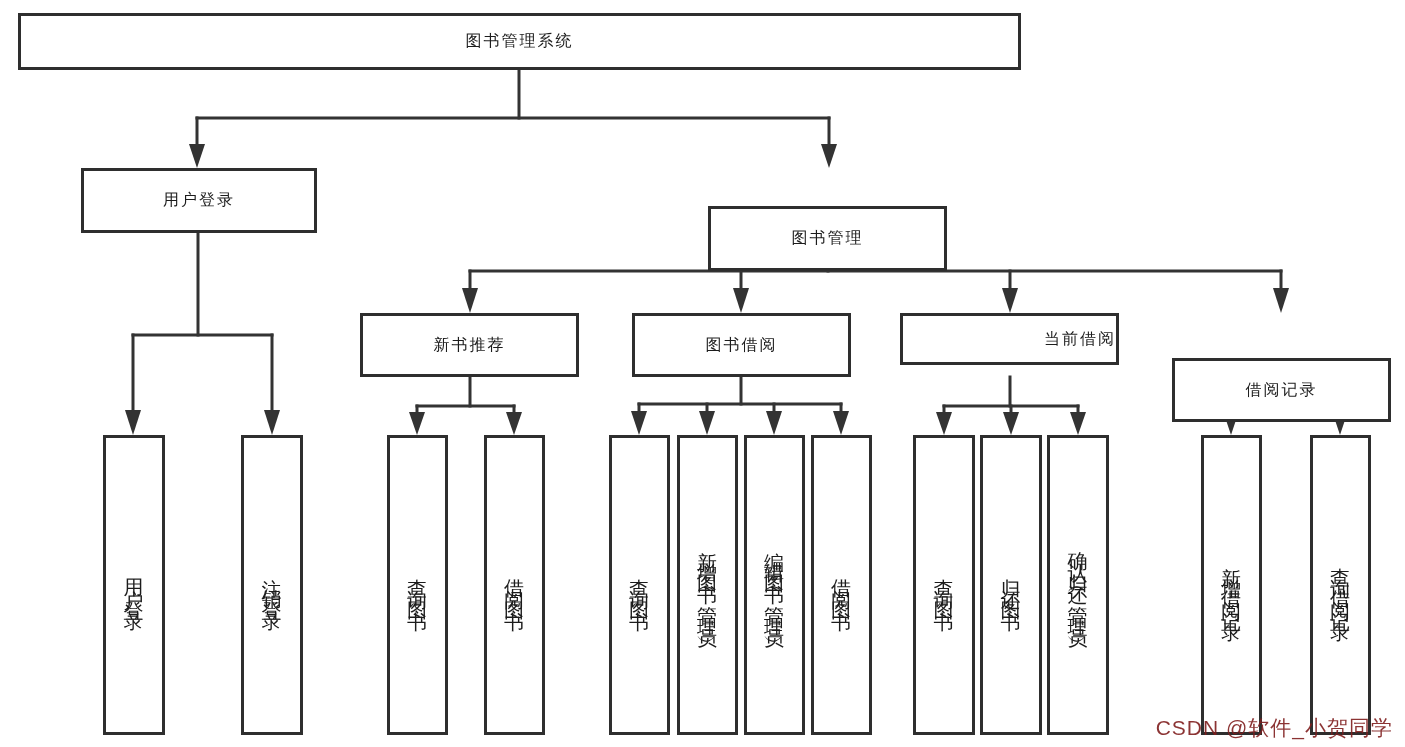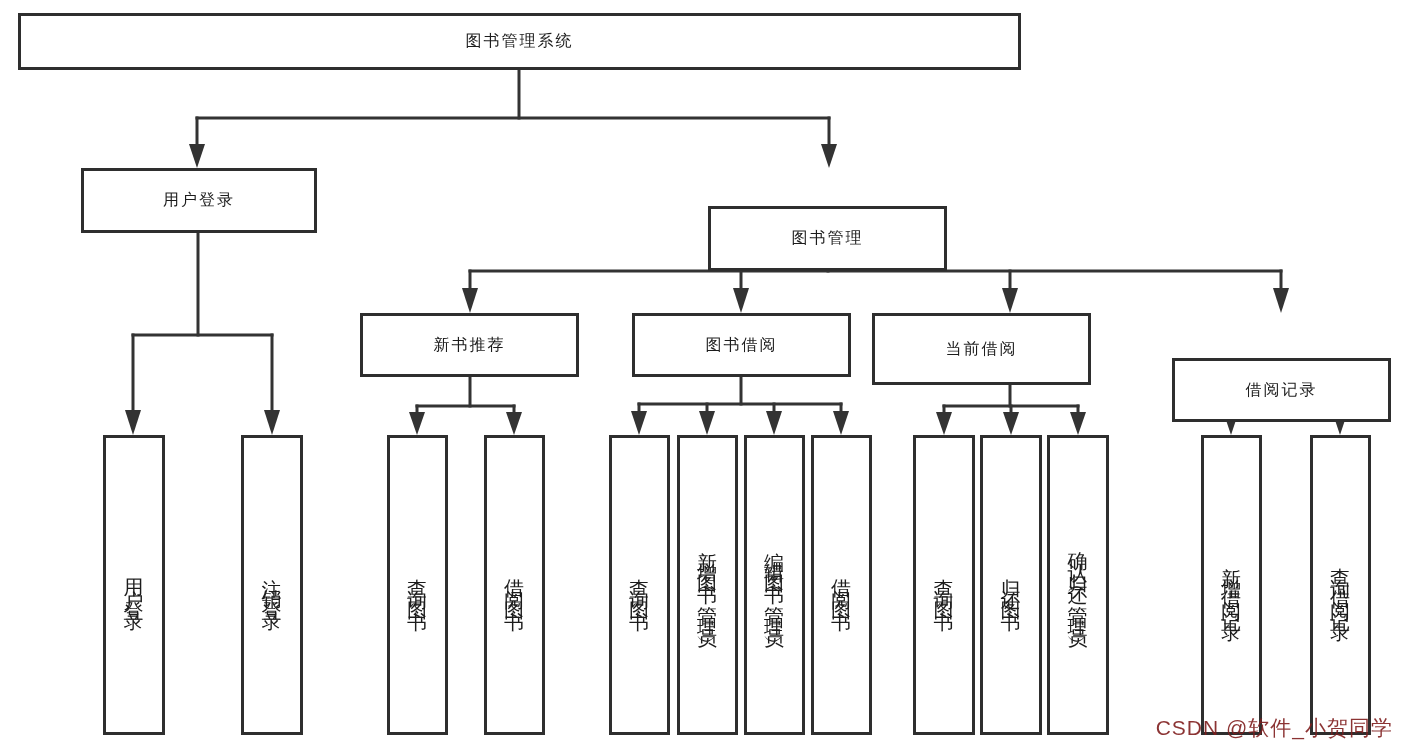--- a/index.html
+++ b/index.html
@@ -54,21 +54,21 @@
     font-size: 20px;
     letter-spacing: 11px;
     line-height: 1;
     white-space: nowrap;
   }
   .root-box   { left: 18px;   top: 13px;  width: 1003px; height: 57px; }
   .n-user     { left: 81px;   top: 168px; width: 236px;  height: 65px; }
   .n-bookmgmt { left: 708px;  top: 168px; width: 239px;  height: 65px; margin-top: 38px; }
   .n-newbook  { left: 360px;  top: 313px; width: 219px;  height: 64px; text-align: right; }
   .n-borrow   { left: 632px;  top: 313px; width: 219px;  height: 64px; }
-  .n-current  { left: 872px;  top: 313px; width: 219px;  height: 72px; }
+  .n-current  { left: 900px;  top: 313px; width: 219px;  height: 52px; justify-content: flex-end; }
   .n-records  { left: 1172px; top: 313px; width: 219px;  height: 64px; margin-top: 45px; }
   .leaf       { top: 435px; height: 300px; }
   .lf1  { left: 103px;  width: 62px; }
   .lf2  { left: 241px;  width: 62px; }
   .lf3  { left: 387px;  width: 61px; }
   .lf4  { left: 484px;  width: 61px; }
   .lf5  { left: 609px;  width: 61px; }
   .lf6  { left: 677px;  width: 61px; }
   .lf7  { left: 744px;  width: 61px; }
   .lf8  { left: 811px;  width: 61px; }

